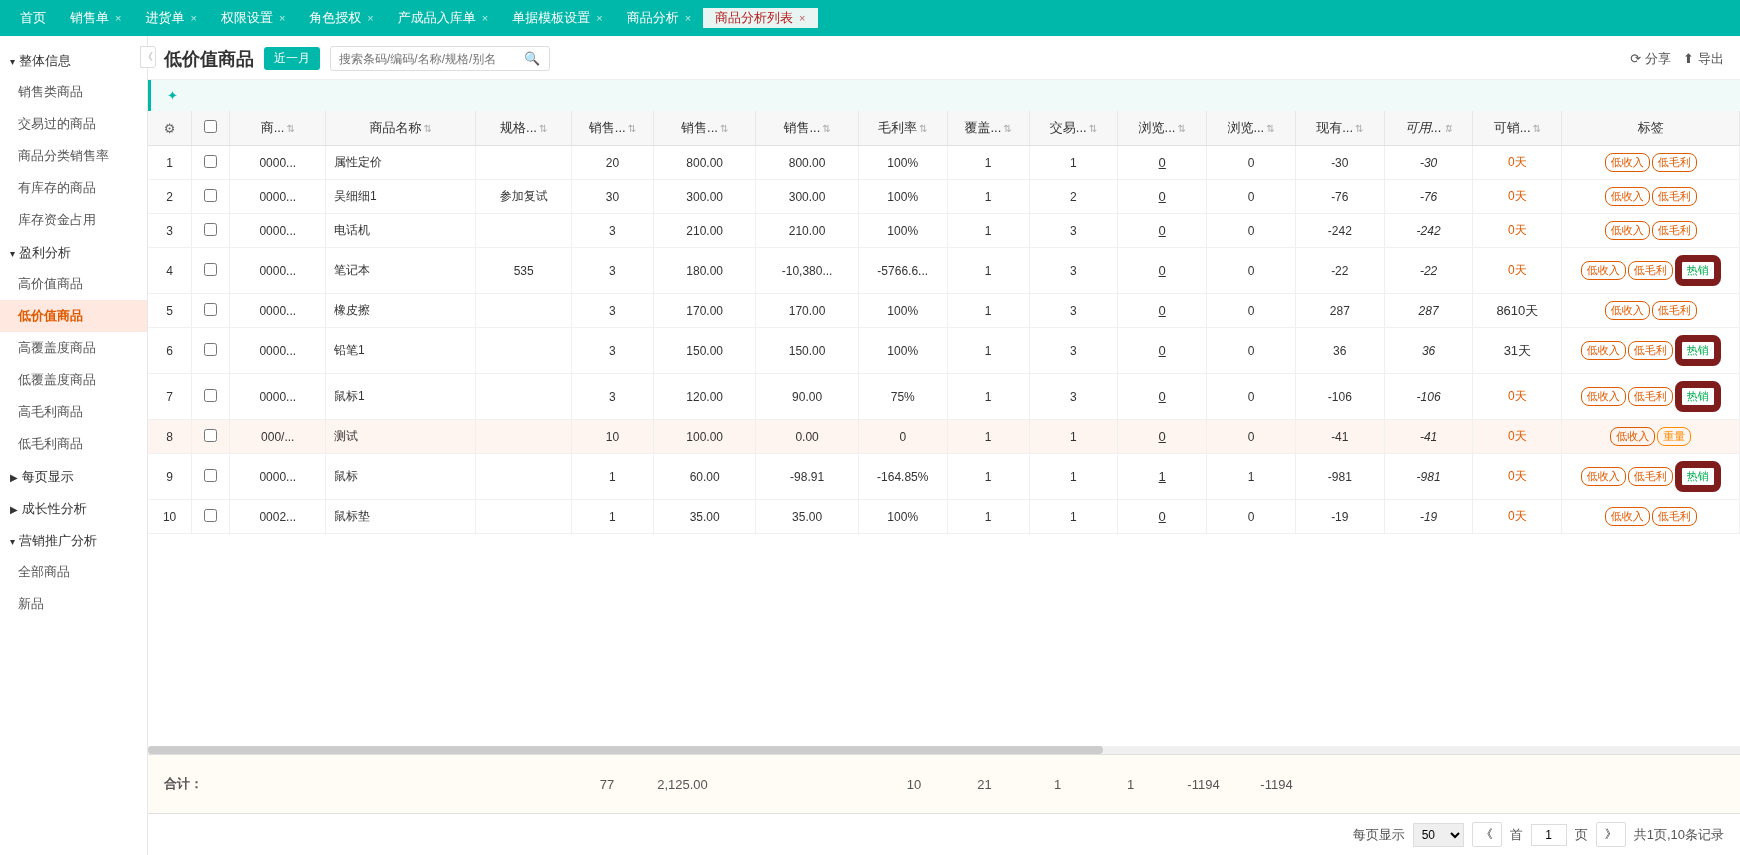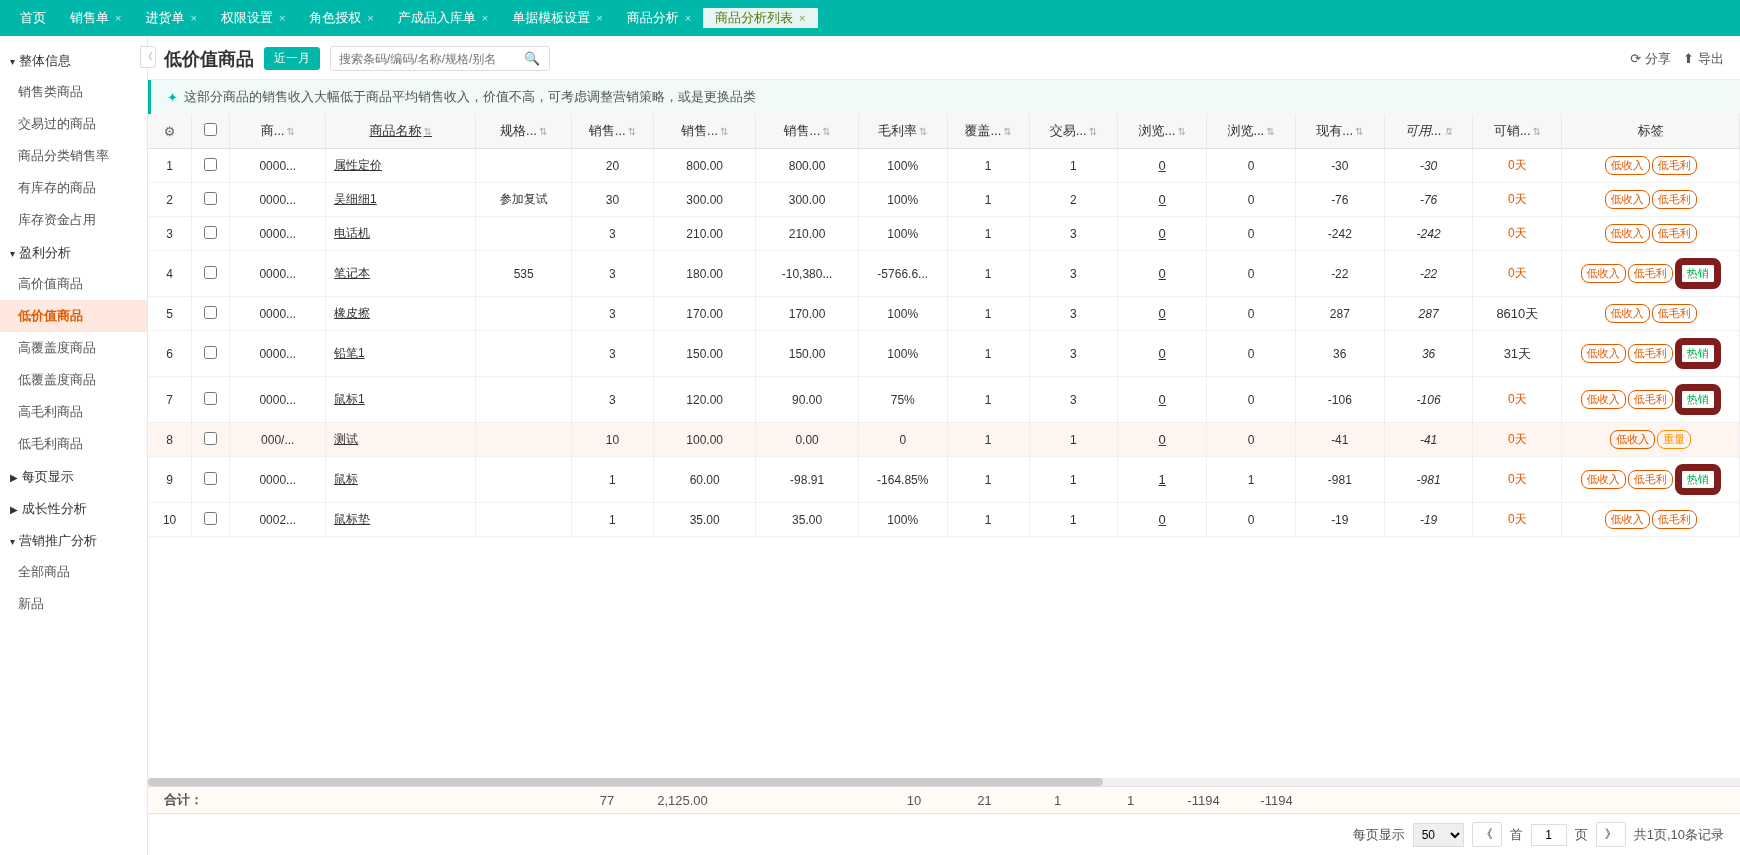--- a/index.html
+++ b/index.html
@@ -18,21 +18,21 @@
     .nav-item {
       padding: 0 12px;
       height: 20px;
       display: flex;
       align-items: center;
       cursor: pointer;
       white-space: nowrap;
       color: white;
       font-size: 13px;
     }
-    .nav-item.active { background: #e8f5f3; color: #4d7c0f; }
+    .nav-item.active { background: #e8f5f3; color: #b91c1c; }
     .nav-item .close-x { margin-left: 6px; font-size: 11px; opacity: 0.7; }
 
     
     .main-layout {
       display: flex;
       height: calc(855px - 36px);
     }
 
     
     .sidebar {
@@ -187,21 +187,21 @@
     .tag-orange { color: #ff8c00; border: 1px solid #ff8c00; }
     .tag-green { color: #00b050; border: 7px solid #7f1d1d; }
     .zero-days { color: #e05a00; font-size: 12px; }
     .days-normal { color: #333; }
     .underline-link { text-decoration: underline; cursor: pointer; color: #333; }
 
     
     .table-footer {
       border-top: 1px solid #e0e0e0;
       background: #fffbf5;
-      padding: 4px 16px;
+      padding: 20px 16px;
       display: flex;
       align-items: center;
       font-size: 12px;
       color: #555;
     }
     .footer-total { font-weight: bold; margin-right: 16px; }
     .footer-values { display: flex; gap: 8px; flex: 1; }
     .footer-val { min-width: 80px; text-align: center; }
 
     
@@ -267,21 +267,21 @@
       justify-content: center;
       cursor: pointer;
       z-index: 10;
       font-size: 10px;
       color: #999;
     }
 
     .col-num { width: 40px; }
     .col-cb { width: 28px; }
     .col-code { width: 70px; }
-    .col-name { width: 110px; text-decoration: underline; }
+    .col-name { width: 110px; }
     .col-spec { width: 70px; }
     .col-sales-qty { width: 60px; }
     .col-sales-amt { width: 75px; }
     .col-sales-avg { width: 75px; }
     .col-margin { width: 65px; }
     .col-cover { width: 60px; }
     .col-trade { width: 65px; }
     .col-view1 { width: 65px; }
     .col-view2 { width: 65px; }
     .col-stock1 { width: 65px; }
@@ -428,21 +428,20 @@
         </div>
         <div class="header-action">
           <span>⬆</span>
           <span>导出</span>
         </div>
       </div>
     </div>
 
     <div class="alert-bar">
       <span style="color:#00b8a9;">✦</span>
-      <span>这部分商品的销售收入大幅低于商品平均销售收入，价值不高，可考虑调整营销策略，或是更换品类</span>
     </div>
 
     <div class="table-container">
       <table>
         <thead>
           <tr>
             <th class="gear-col"><span class="settings-icon">⚙</span></th>
             <th class="col-cb"><input type="checkbox" class="cb-all" style=""></th>
             <th class="col-code"><span>商...</span><span class="sort-icon">⇅</span></th>
             <th class="col-name"><span>商品名称</span><span class="sort-icon">⇅</span></th>

